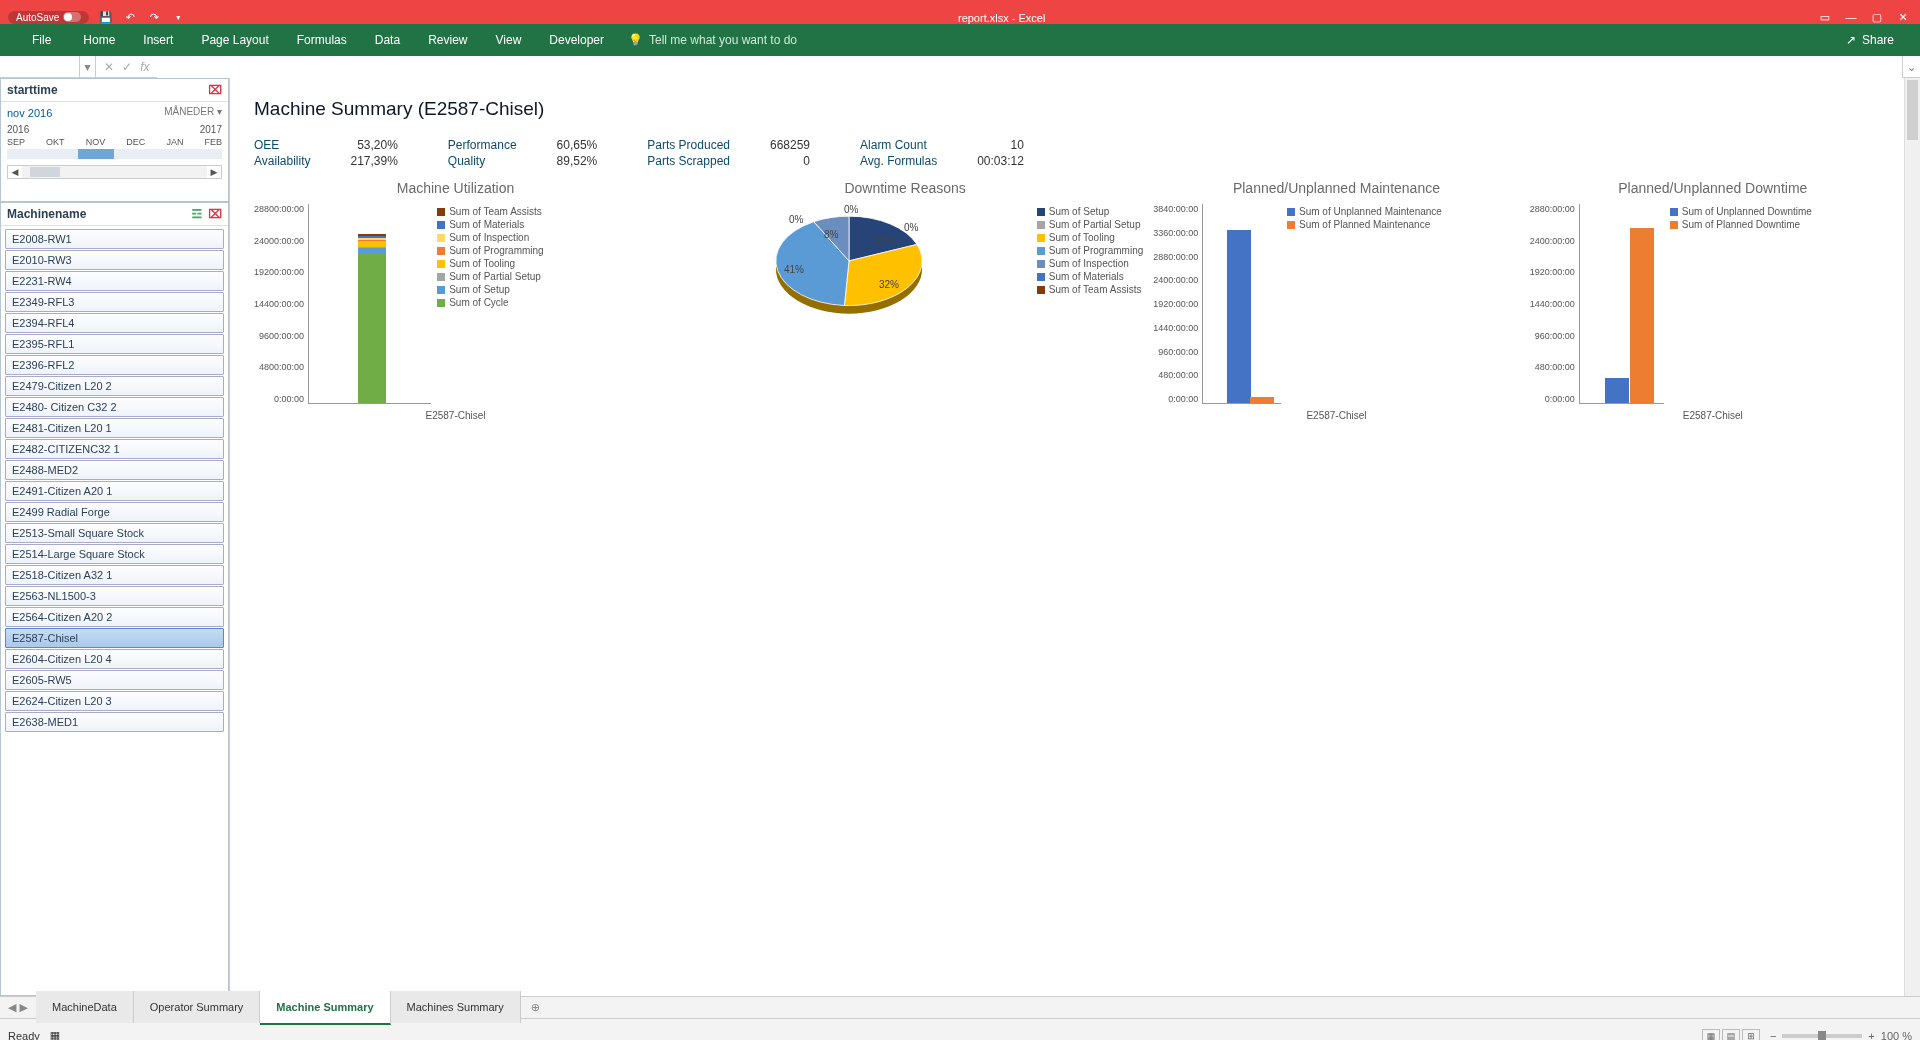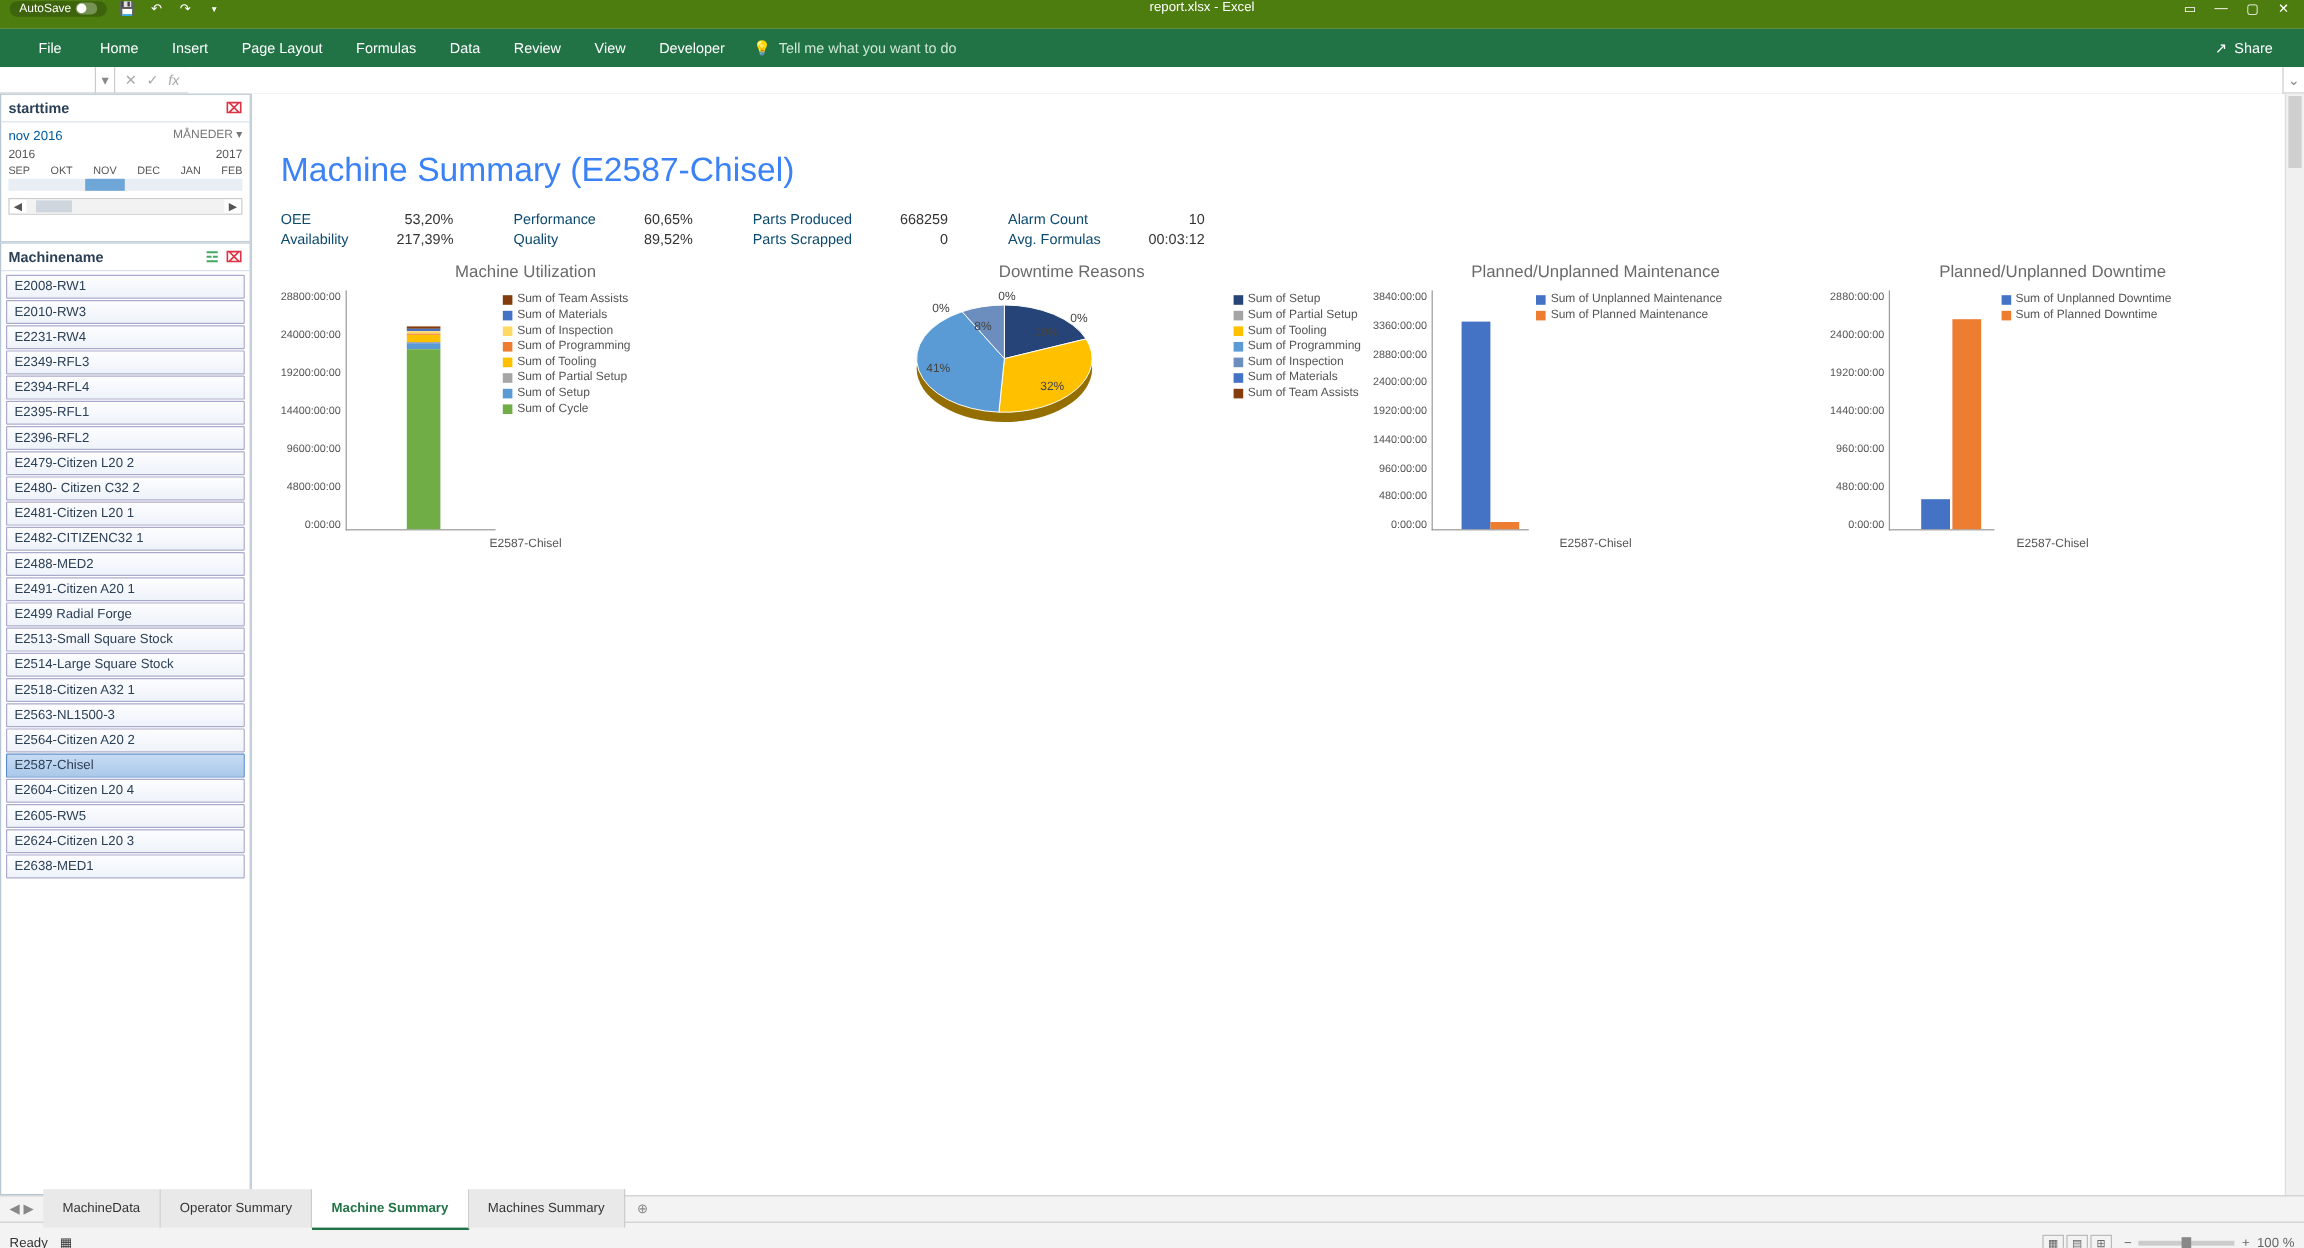--- a/index.html
+++ b/index.html
@@ -1,17 +1,17 @@
 <!DOCTYPE html>
 <html><head>
 <meta charset="utf-8">
 <style>
 * { box-sizing: border-box; margin: 0; padding: 0; }
 body { font-family: "Segoe UI", Arial, sans-serif; font-size: 12px; background: #fff; color: #333; overflow: hidden; }
-.titlebar { background: #4d7c0f; height: 24px; display: flex; align-items: flex-start; color: #fff; font-size: 11px; }
+.titlebar { background: #ef4444; height: 24px; display: flex; align-items: flex-end; color: #fff; font-size: 11px; }
 .titlebar-left { display: flex; align-items: center; gap: 10px; padding-left: 8px; }
 .autosave { background: rgba(0,0,0,.2); border-radius: 8px; padding: 1px 8px; font-size: 10px; display: flex; align-items: center; gap: 4px; }
 .autosave-toggle { width: 18px; height: 10px; border-radius: 5px; background: rgba(255,255,255,.3); position: relative; }
 .autosave-toggle::after { content: ""; position: absolute; left: 1px; top: 1px; width: 8px; height: 8px; border-radius: 50%; background: #fff; }
 .qat-icon { width: 14px; height: 14px; display: inline-flex; align-items: center; justify-content: center; cursor: pointer; }
 .titlebar-center { flex: 1; text-align: center; }
 .titlebar-right { display: flex; gap: 12px; padding-right: 10px; align-items: center; }
 .win-btn { width: 14px; height: 14px; display: inline-flex; align-items: center; justify-content: center; cursor: pointer; }
 .ribbon-tabs { background: #217346; height: 32px; display: flex; align-items: center; padding: 0 26px; color: #fff; font-size: 12px; }
 .ribbon-tab { padding: 0 14px; height: 32px; display: flex; align-items: center; cursor: pointer; }
@@ -19,21 +19,21 @@
 .tell-me { display: flex; align-items: center; gap: 6px; color: #d0e8d6; margin-left: 10px; }
 .ribbon-right { margin-left: auto; display: flex; align-items: center; gap: 6px; }
 .formula-bar { height: 22px; border-bottom: 1px solid #ccc; display: flex; align-items: center; background: #fff; }
 .name-box { width: 80px; border-right: 1px solid #ccc; height: 22px; padding: 0 4px; display: flex; align-items: center; }
 .name-box-dd { width: 16px; display: flex; align-items: center; justify-content: center; border-right: 1px solid #ccc; height: 22px; cursor: pointer; color: #888; }
 .fx-btns { display: flex; align-items: center; gap: 8px; padding: 0 8px; color: #aaa; }
 .fx-input { flex: 1; padding: 0 6px; height: 22px; border: none; outline: none; }
 .fx-expand { width: 18px; border-left: 1px solid #ccc; display: flex; align-items: center; justify-content: center; height: 22px; color: #888; cursor: pointer; }
 
 .workspace { display: flex; height: calc(100vh - 24px - 32px - 22px - 22px - 22px); }
-.slicer-col { width: 210px; border-right: 1px solid #ccc; display: flex; flex-direction: column; }
+.slicer-col { width: 230px; border-right: 1px solid #ccc; display: flex; flex-direction: column; }
 .slicer { border: 1px solid #b7c6d1; margin: 0; background: #fff; }
 .slicer-hdr { display: flex; align-items: center; padding: 4px 6px; border-bottom: 1px solid #d9e2ec; font-weight: 600; font-size: 12px; color: #2b3f55; }
 .slicer-hdr-icons { margin-left: auto; display: flex; gap: 6px; color: #4a6; }
 .slicer-hdr-icons.red { color: #d34; }
 .timeline-body { padding: 4px 6px 22px; }
 .timeline-sel { color: #005a9e; font-size: 11px; }
 .timeline-right { float: right; font-size: 10px; color: #777; }
 .timeline-years { display: flex; justify-content: space-between; font-size: 10px; color: #555; margin-top: 4px; }
 .timeline-months { display: flex; justify-content: space-between; font-size: 9px; color: #555; margin-top: 2px; }
 .timeline-track { height: 10px; background: #e9eef4; margin-top: 2px; position: relative; }
@@ -42,21 +42,21 @@
 .timeline-scroll-btn { width: 14px; height: 12px; display: flex; align-items: center; justify-content: center; cursor: pointer; font-size: 9px; color: #555; }
 .timeline-scroll-track { flex: 1; height: 12px; background: #f2f2f2; position: relative; }
 .timeline-scroll-thumb { position: absolute; left: 8px; top: 1px; width: 30px; height: 10px; background: #cfd6dd; }
 
 .machine-slicer { flex: 1; display: flex; flex-direction: column; overflow: hidden; }
 .machine-list { flex: 1; overflow-y: auto; overflow-x: hidden; padding: 2px; }
 .machine-item { border: 1px solid #aac; background: linear-gradient(#fdfdff,#eef3fa); margin: 1px 2px; padding: 3px 6px; font-size: 11px; cursor: pointer; border-radius: 1px; color: #2b3f55; }
 .machine-item.selected { background: linear-gradient(#c7dcf4,#a9c8ea); border-color: #5a8bc9; }
 
 .main-area { flex: 1; position: relative; overflow: auto; padding: 20px 24px; }
-.page-title { font-size: 28px; color: #3b82f6; font-weight: 400; margin-bottom: 18px; margin-top: 28px; }
+.page-title { font-size: 19px; color: #0f172a; font-weight: 400; margin-bottom: 18px; }
 .metrics { display: flex; gap: 0; margin-bottom: 8px; }
 .metric-block { display: flex; margin-right: 50px; }
 .metric-labels { font-weight: 400; font-size: 12px; color: #0c4a6e; }
 .metric-labels div { margin-bottom: 2px; }
 .metric-values { text-align: right; margin-left: 40px; font-size: 12px; }
 .metric-values div { margin-bottom: 2px; }
 
 .charts-row { display: flex; gap: 10px; margin-top: 10px; }
 .chart-box { flex: 1; }
 .chart-title { text-align: center; font-size: 14px; color: #6a6a6a; margin-bottom: 8px; }

